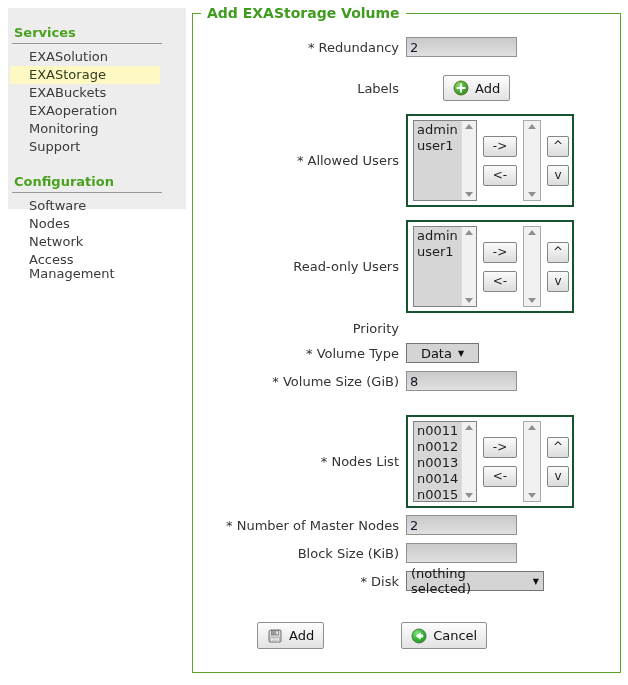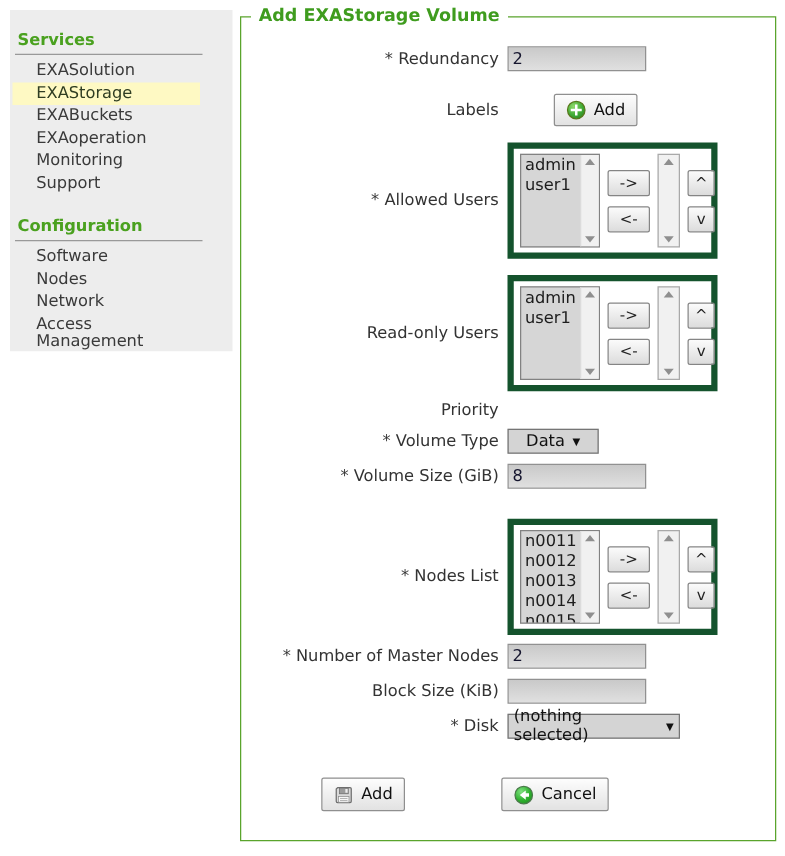--- a/index.html
+++ b/index.html
@@ -1,19 +1,19 @@
 <!DOCTYPE html>
 <html><head>
 <meta charset="utf-8">
 <style>
   html,body{margin:0;padding:0;background:#fff;}
   body{width:628px;height:685px;position:relative;font-family:"DejaVu Sans",sans-serif;font-size:13px;color:#333;overflow:hidden;}
 
   
-  .sidebar{position:absolute;left:8px;top:8px;width:178px;height:273px;background:#ededed;padding-top:17px;box-sizing:border-box;}
+  .sidebar{position:absolute;left:8px;top:8px;width:178px;height:201px;background:#ededed;padding-top:17px;box-sizing:border-box;}
   .side-title{margin:0 0 4px 4px;width:150px;padding:0 0 3px 2px;box-sizing:border-box;
     color:#4aa11f;font-weight:bold;border-bottom:1px solid #999;}
   .side-title.second{margin-top:18px;}
   .side-item{display:block;margin-left:2px;width:150px;padding:2px 0 2px 19px;box-sizing:border-box;
     color:#3a3a3a;line-height:14px;cursor:pointer;}
   .side-item.selected{background:#fef9c3;color:#2f3d22;}
 
   
   fieldset.panel{position:absolute;left:192px;top:5px;width:429px;height:668px;box-sizing:border-box;
     border:1px solid #5aa42c;margin:0;padding:16px 0 0 0;}
@@ -27,21 +27,21 @@
     font-size:13px;color:#15152e;}
 
   .select{display:inline-flex;align-items:center;justify-content:center;box-sizing:border-box;
     height:20px;background:#d4d4d4;border:1px solid #757575;padding:0 4px;color:#111;cursor:pointer;}
   .select .arrow{font-size:8px;color:#111;margin-left:6px;}
   .select.w-type{width:73px;}
   .select.w-disk{width:138px;}
 
   
   .duallist{display:flex;align-items:stretch;box-sizing:border-box;width:168px;height:93px;
-    border:5px solid #14532d;background:#fff;padding:4px 5px;gap:6px;}
+    border:2px solid #14532d;background:#fff;padding:4px 5px;gap:6px;}
   .listbox{display:flex;width:64px;box-sizing:border-box;border:1px solid #828282;background:#d6d6d6;flex:none;}
   .opts{flex:1;padding:1px 0 0 3px;overflow:hidden;}
   .opt{line-height:16px;color:#1d1d1d;}
   .sb{width:14px;flex:none;background:#f1f1f1;border-left:1px solid #dcdcdc;
     display:flex;flex-direction:column;justify-content:space-between;align-items:center;padding:3px 0;}
   .midscroll{width:18px;box-sizing:border-box;border:1px solid #a9a9a9;background:#f1f1f1;flex:none;
     display:flex;flex-direction:column;justify-content:space-between;align-items:center;padding:3px 0;}
   .tri-up{width:0;height:0;border-left:4px solid transparent;border-right:4px solid transparent;border-bottom:5px solid #8f8f8f;}
   .tri-down{width:0;height:0;border-left:4px solid transparent;border-right:4px solid transparent;border-top:5px solid #8f8f8f;}
   .btncol{display:flex;flex-direction:column;justify-content:center;gap:8px;}

